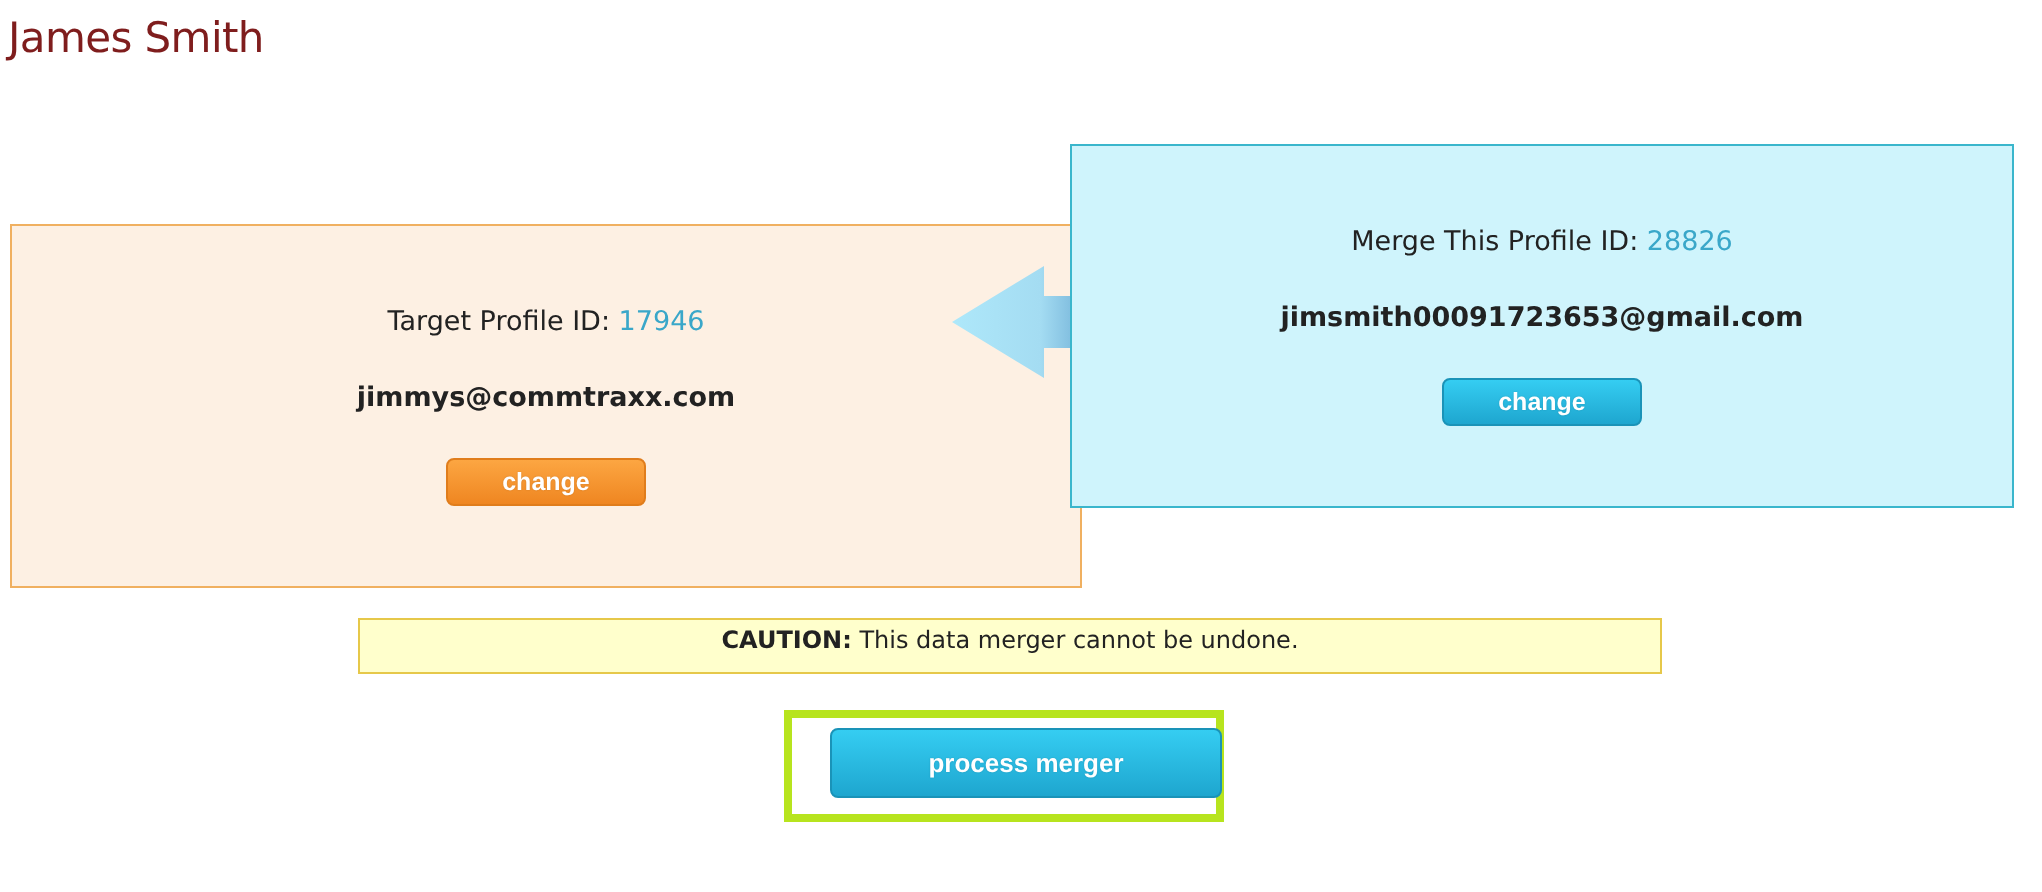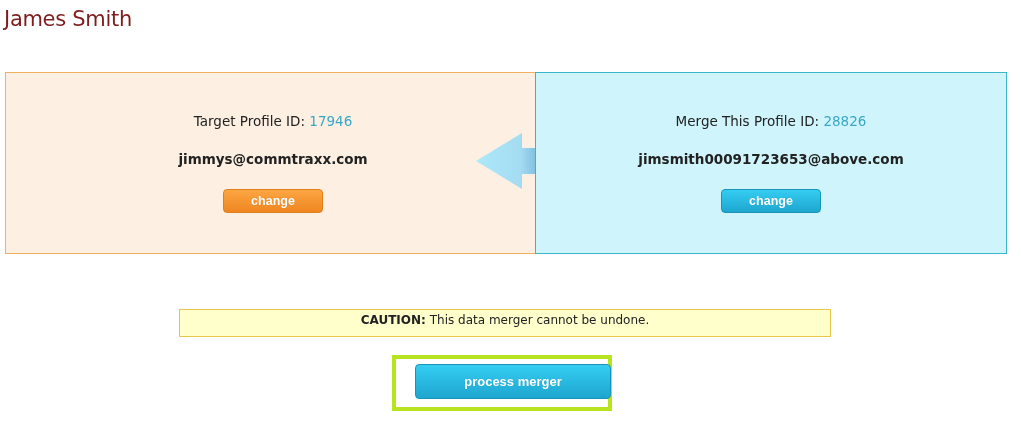--- a/index.html
+++ b/index.html
@@ -18,21 +18,21 @@
       letter-spacing: -0.3px;
     }
 
     .panel {
       position: absolute; top: 72px; height: 182px;
       display: flex; flex-direction: column; align-items: center;
       font-size: 13.5px;
     }
     .panel-target {
       left: 5px; width: 536px;
-      background: #fdf0e3; border: 1px solid #f0b060;
+      background: #fdf0e3; border: 1px solid #f0b060; margin-top: 40px;
     }
     .panel-source {
       left: 535px; width: 472px;
       background: #cff4fc; border: 1px solid #3ab6cc;
     }
     .panel-label { margin-top: 39px; line-height: 18px; }
     .panel-id { color: #3aa7c9; }
     .panel-email { margin-top: 20px; line-height: 18px; font-weight: bold; }
 
     .btn {
@@ -103,21 +103,21 @@
       </linearGradient>
     </defs>
     <polygon points="0,28 46,0 46,15 98,15 98,41 46,41 46,56" fill="url(#arrowGrad)"></polygon>
   </svg>
 
   <div class="panel panel-source">
     <div class="panel-label">
       <span>Merge This Profile ID:</span>
       <span class="panel-id">28826</span>
     </div>
-    <div class="panel-email">jimsmith00091723653@above.com</div>
+    <div class="panel-email">jimsmith00091723653@gmail.com</div>
     <div class="btn btn-change btn-blue">change</div>
   </div>
 
   <div class="caution">
     <div>
       <span class="caution-strong">CAUTION:</span>
       <span>This data merger cannot be undone.</span>
     </div>
   </div>
 

